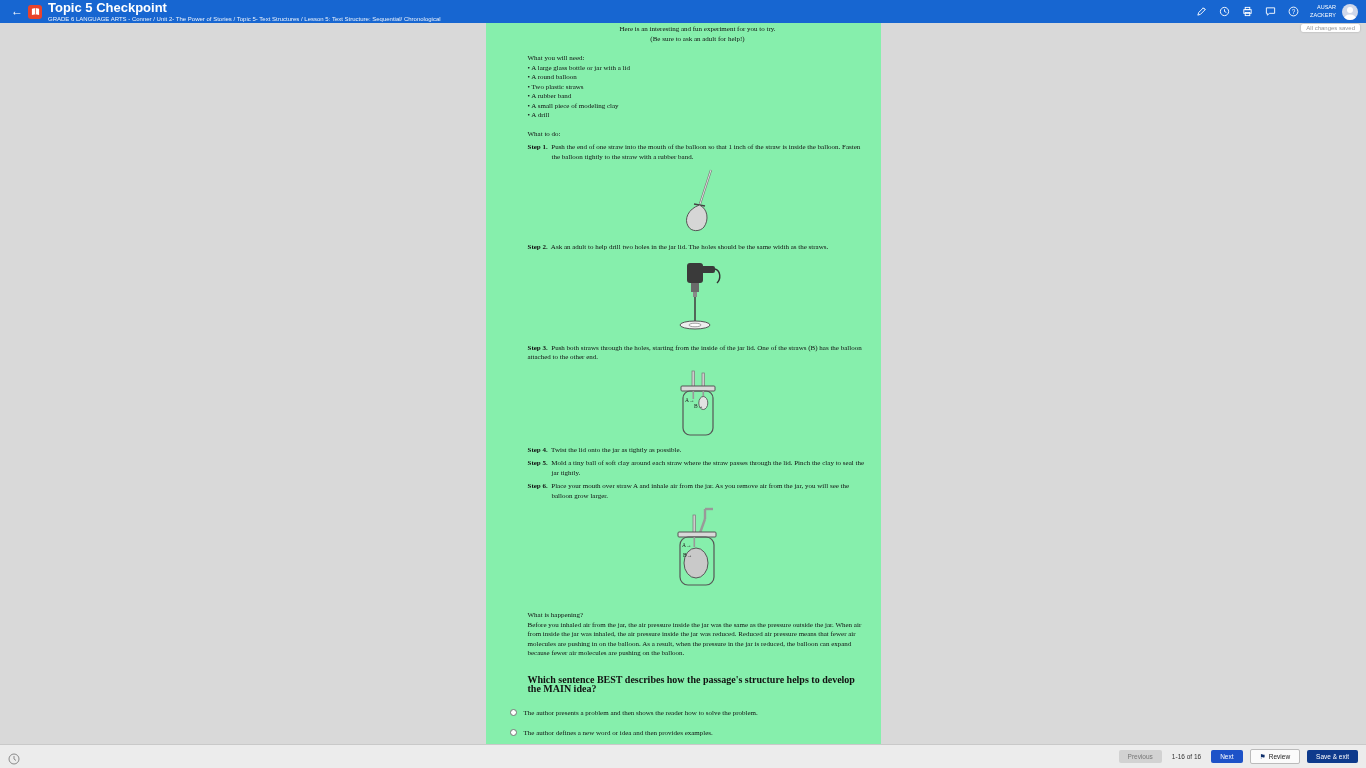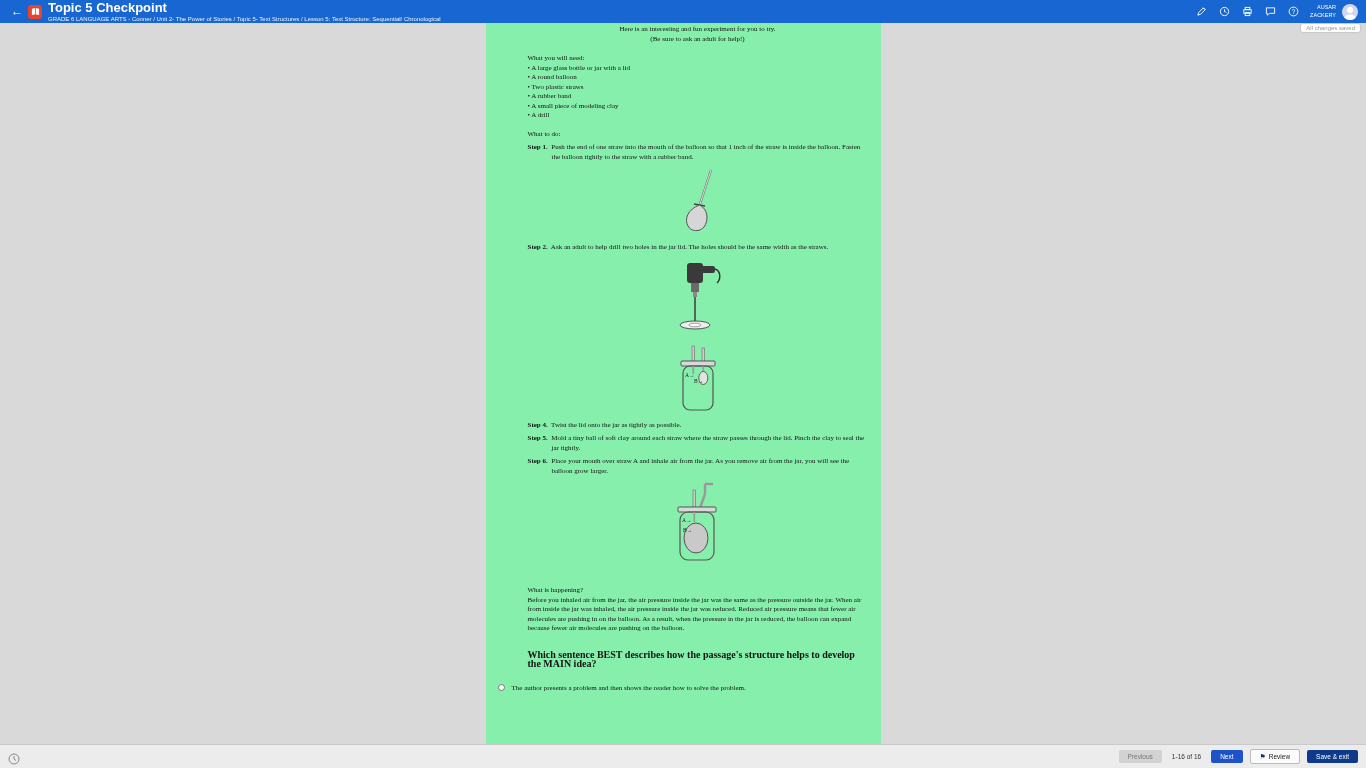--- a/index.html
+++ b/index.html
@@ -44,21 +44,21 @@
   .todo { margin-top:9px; }
   .step { margin-top:4px; }
   .step.hang { padding-left:24px; text-indent:-24px; }
   .step b { font-weight:bold; }
   .fig { display:flex; justify-content:center; margin:6px 0 7px 0; }
   .happening { margin-top:12px; }
   .question { font-weight:bold; margin-top:16px; font-size:10px; }
 
   .options { margin-top:9px; font-family:"Liberation Serif", serif; }
   .opt { display:flex; align-items:center; gap:7px; padding:6px 10px 6px 12px;
-    cursor:pointer; }
+    cursor:pointer;margin-left:12px; }
   .radio { width:7px; height:7px; min-width:7px; border:1px solid #777;
     border-radius:50%; background:#fff; }
   .opt-label { font-size:7px; color:#111; }
 
   
   .footer { position:fixed; left:0; right:0; bottom:0; height:24px;
     background:#ececec; border-top:1px solid #c9c9c9; display:flex;
     align-items:center; padding:0 8px; z-index:10; }
   .footer-clock { width:12px; height:12px; }
   .footer-right { margin-left:auto; display:flex; align-items:center; gap:7px; }
@@ -177,20 +177,24 @@
           <rect x="30" y="7" width="14" height="7" rx="2" fill="#3a3a3a"></rect>
           <path d="M44 10 C50 12 50 20 46 24" fill="none" stroke="#333" stroke-width="1.4"></path>
           <rect x="20" y="24" width="8" height="9" fill="#6a6a6a"></rect>
           <rect x="22" y="33" width="4" height="5" fill="#888"></rect>
           <line x1="24" y1="38" x2="24" y2="62" stroke="#444" stroke-width="1.6"></line>
           <ellipse cx="24" cy="66" rx="15" ry="4" fill="#eee" stroke="#555" stroke-width="1"></ellipse>
           <ellipse cx="24" cy="66" rx="6" ry="1.8" fill="#fff" stroke="#777" stroke-width="0.7"></ellipse>
         </svg>
       </div>
 
+      <div class="step">
+        <b>Step 3.</b>&nbsp;
+        <span>Push both straws through the holes, starting from the inside of the jar lid. One of the straws (B) has the balloon attached to the other end.</span>
+      </div>
 
       <div class="fig">
         <svg width="52" height="70" viewBox="0 0 52 70">
           <rect x="20" y="2" width="2.6" height="16" fill="#ccc" stroke="#777" stroke-width="0.7"></rect>
           <rect x="30" y="4" width="2.6" height="14" fill="#ccc" stroke="#777" stroke-width="0.7"></rect>
           <rect x="9" y="17" width="34" height="5" rx="1" fill="#d9d9d9" stroke="#555" stroke-width="1"></rect>
           <rect x="11" y="22" width="30" height="44" rx="7" fill="none" stroke="#555" stroke-width="1.2"></rect>
           <line x1="21.3" y1="22" x2="21.3" y2="30" stroke="#999" stroke-width="1.6"></line>
           <line x1="31.3" y1="22" x2="31.3" y2="28" stroke="#999" stroke-width="1.6"></line>
           <ellipse cx="31.3" cy="34" rx="4.5" ry="6.5" fill="#e2e2e2" stroke="#555" stroke-width="0.9"></ellipse>
@@ -230,20 +234,24 @@
       <div class="sec-head" style="margin-top:14px;">What is happening?</div>
       <div class="happening" style="margin-top:0;">Before you inhaled air from the jar, the air pressure inside the jar was the same as the pressure outside the jar. When air from inside the jar was inhaled, the air pressure inside the jar was reduced. Reduced air pressure means that fewer air molecules are pushing in on the balloon. As a result, when the pressure in the jar is reduced, the balloon can expand because fewer air molecules are pushing on the balloon.</div>
 
       <div class="question">Which sentence BEST describes how the passage's structure helps to develop the MAIN idea?</div>
     </div>
 
     <div class="options">
       <div class="opt">
         <span class="radio"></span>
         <span class="opt-label">The author presents a problem and then shows the reader how to solve the problem.</span>
+      </div>
+      <div class="opt">
+        <span class="radio"></span>
+        <span class="opt-label">The author defines a new word or idea and then provides examples.</span>
       </div>
       <div class="opt">
         
         
       </div>
     </div>
   </div>
 </div>
 
 <footer class="footer">

